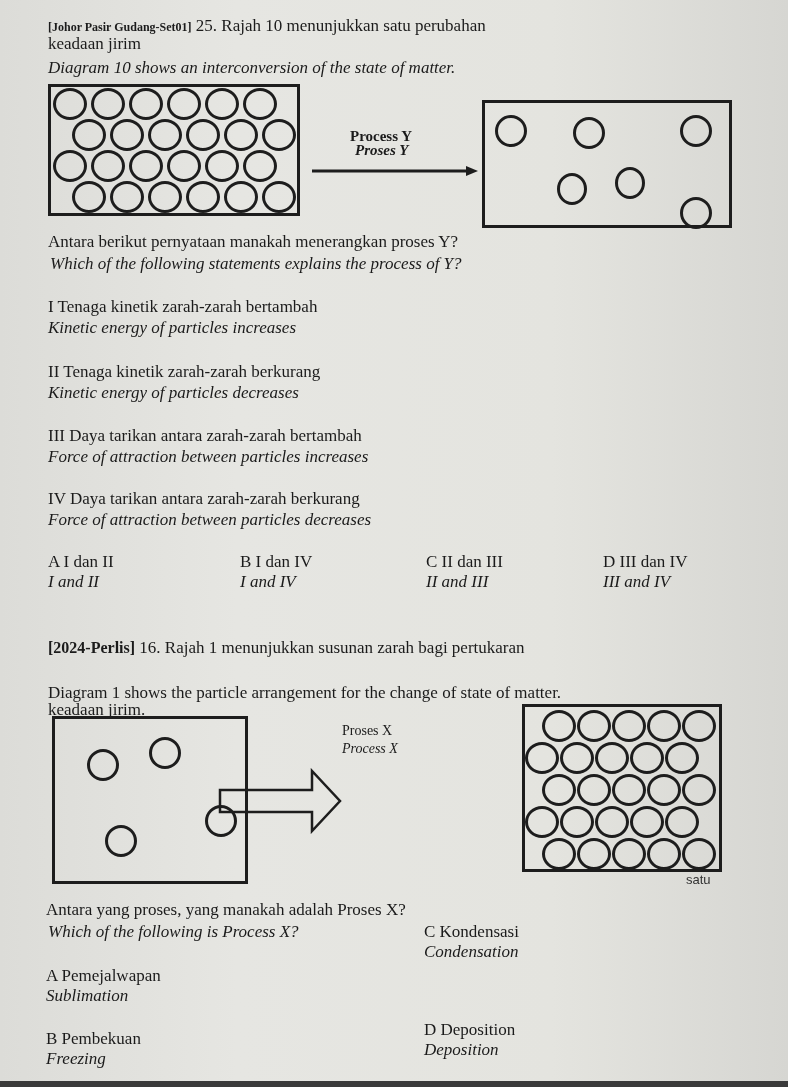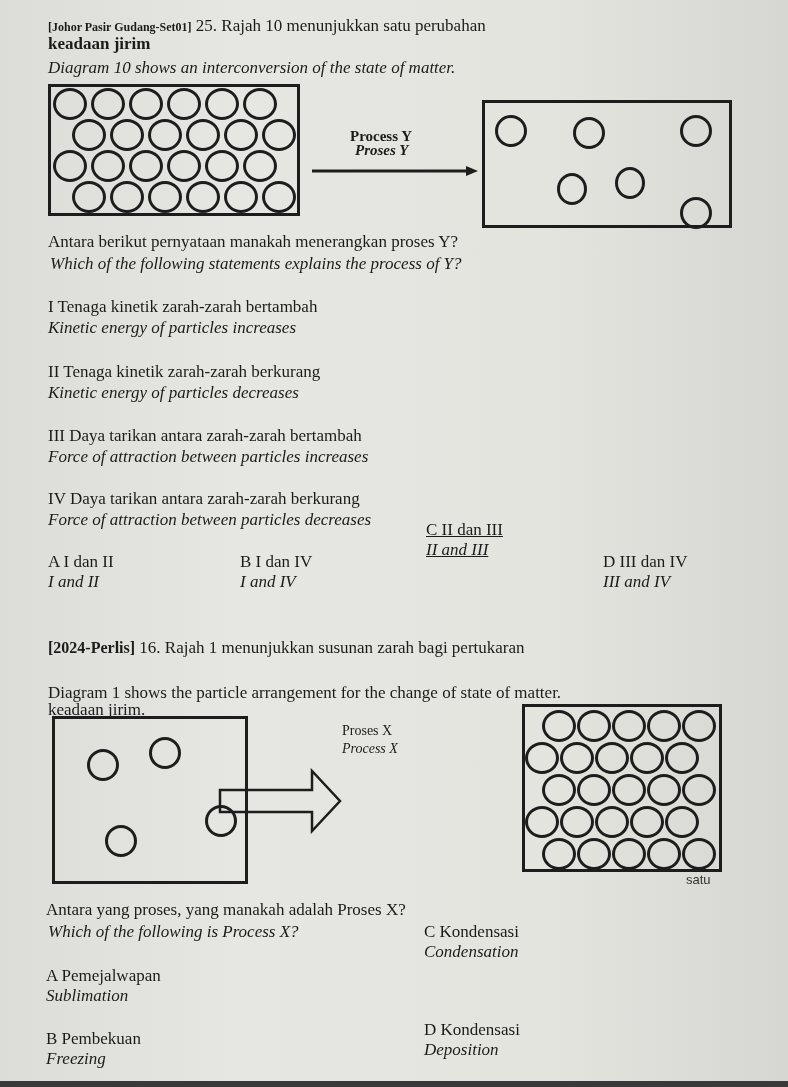--- a/index.html
+++ b/index.html
@@ -18,21 +18,21 @@
     .bottombar{position:absolute;left:0;right:0;bottom:0;height:6px;background:#3a3a3a;}
   </style>
 </head>
 <body>
 
 <div>
   <div class="abs t" style="left:48px;top:16px;">
     <span class="b" style="font-size:12px;">[Johor Pasir Gudang-Set01]</span>
     <span>25. Rajah 10 menunjukkan satu perubahan</span>
   </div>
-  <div class="abs t" style="left:48px;top:34px;font-weight:bold;">keadaan jirim</div>
+  <div class="abs t" style="left:48px;top:34px;">keadaan jirim</div>
   <div class="abs t i" style="left:48px;top:58px;">Diagram 10 shows an interconversion of the state of matter.</div>
 
   <div>
     <div class="box" style="left:48px;top:84px;width:252px;height:132px;">
 
       <div class="p" style="left:2px;top:1px;width:34px;height:32px;"></div>
       <div class="p" style="left:40px;top:1px;width:34px;height:32px;"></div>
       <div class="p" style="left:78px;top:1px;width:34px;height:32px;"></div>
       <div class="p" style="left:116px;top:1px;width:34px;height:32px;"></div>
       <div class="p" style="left:154px;top:1px;width:34px;height:32px;"></div>
@@ -90,21 +90,21 @@
   <div class="abs t i" style="left:48px;top:510px;">Force of attraction between particles decreases</div>
 
   <div class="abs" style="left:48px;top:552px;">
     <div class="t">A I dan II</div>
     <div class="t i">I and II</div>
   </div>
   <div class="abs" style="left:240px;top:552px;">
     <div class="t">B I dan IV</div>
     <div class="t i">I and IV</div>
   </div>
-  <div class="abs" style="left:426px;top:520px;text-decoration:underline;">
+  <div class="abs" style="left:426px;top:552px;">
     <div class="t">C II dan III</div>
     <div class="t i">II and III</div>
   </div>
   <div class="abs" style="left:603px;top:552px;">
     <div class="t">D III dan IV</div>
     <div class="t i">III and IV</div>
   </div>
 </div>
 
 <div>
@@ -173,18 +173,18 @@
   </div>
   <div class="abs" style="left:46px;top:1029px;">
     <div class="t">B Pembekuan</div>
     <div class="t i">Freezing</div>
   </div>
   <div class="abs" style="left:424px;top:922px;">
     <div class="t">C Kondensasi</div>
     <div class="t i">Condensation</div>
   </div>
   <div class="abs" style="left:424px;top:1020px;">
-    <div class="t">D Kondensasi</div>
+    <div class="t">D Deposition</div>
     <div class="t i">Deposition</div>
   </div>
 </div>
 
 <div class="bottombar"></div>
 
 </body></html>

